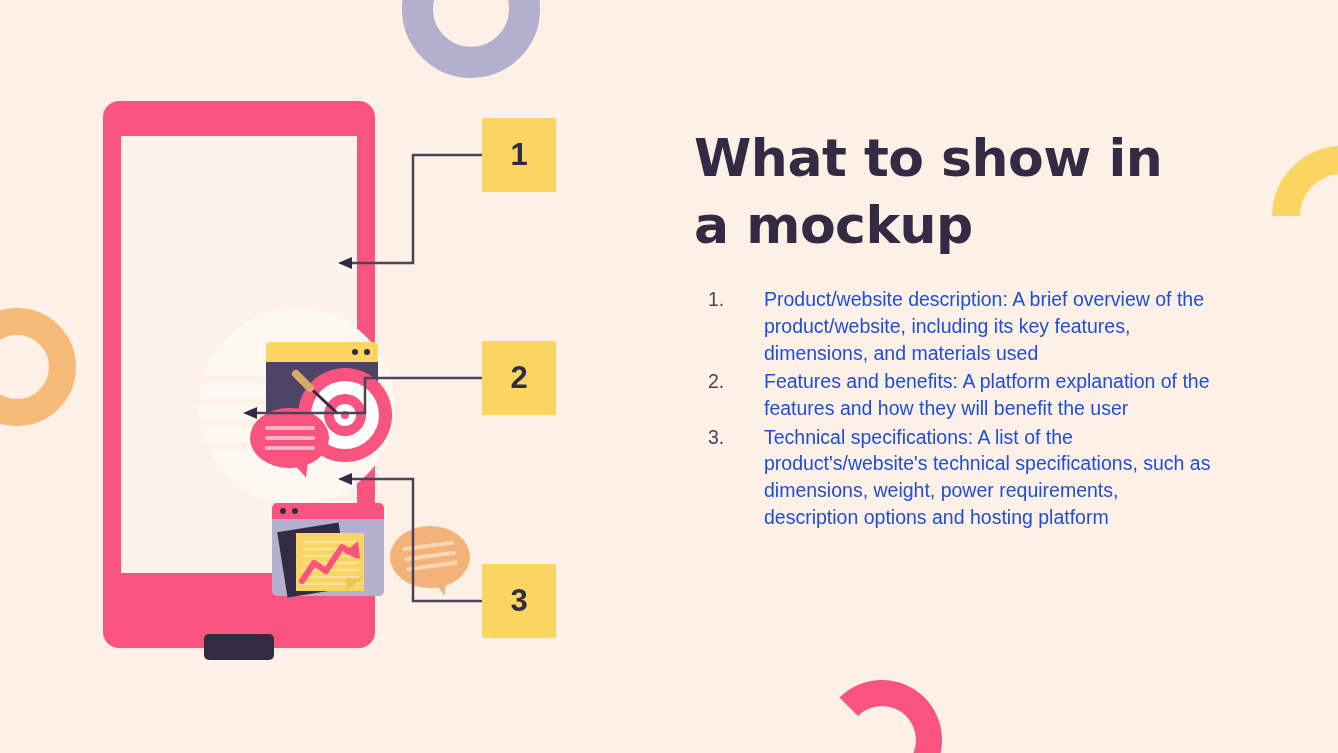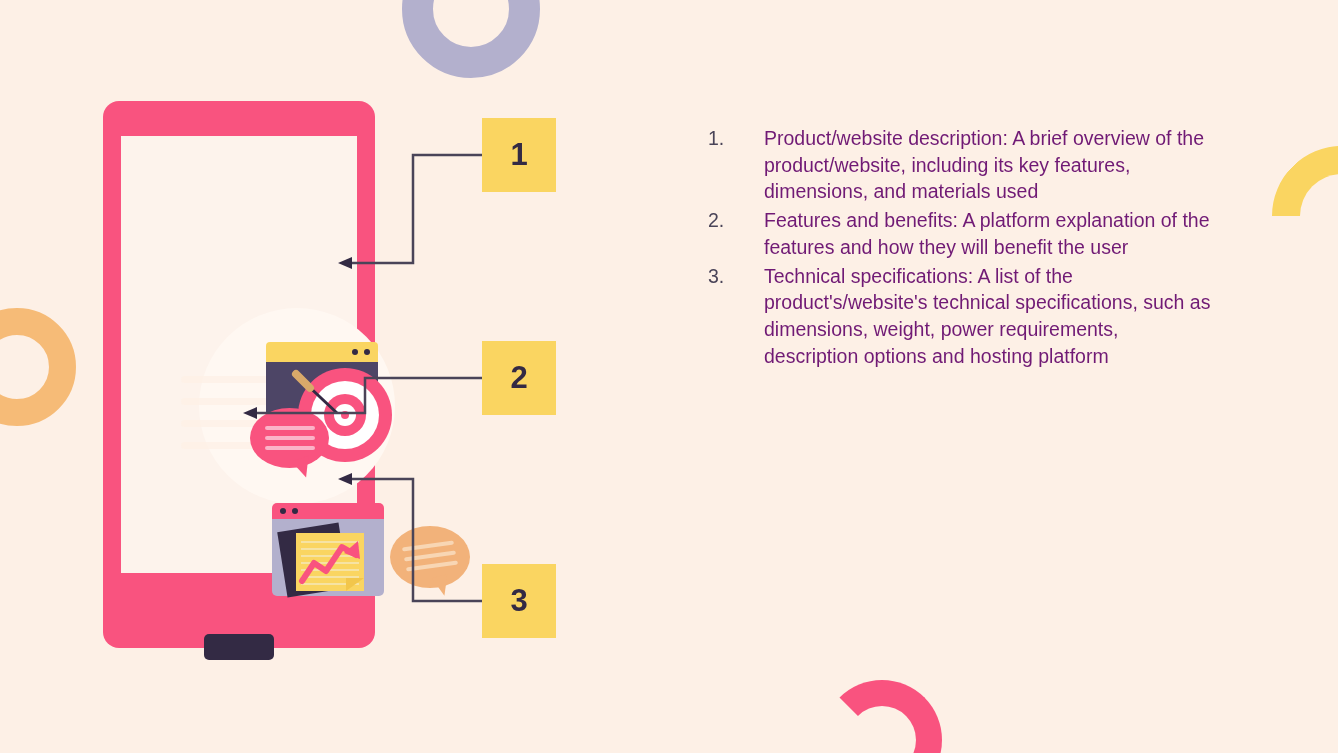--- a/index.html
+++ b/index.html
@@ -292,21 +292,21 @@
     line-height: 1.28;
     color: #332a44;
     letter-spacing: -0.5px;
     margin: 0 0 28px 0;
   }
   ol.points {
     margin: 0;
     padding: 0 0 0 0;
     list-style: none;
     counter-reset: pt;
-    color: #701a75;
+    color: #1d4ed8;
     font-size: 19.5px;
     line-height: 1.37;
   }
   ol.points li {
     counter-increment: pt;
     position: relative;
     padding-left: 70px;
     margin-bottom: 2px;
   }
   ol.points li::before {
@@ -407,20 +407,21 @@
 
     <polyline points="482,601 413,601 413,479 348,479" fill="none" stroke="#4a4458" stroke-width="2.5"></polyline>
     <polygon points="338,479 352,473 352,485" fill="#332a44"></polygon>
   </svg>
 
   <div class="badge badge-1">1</div>
   <div class="badge badge-2">2</div>
   <div class="badge badge-3">3</div>
 
   <div class="content">
+    <h1 class="title">What to show in a mockup</h1>
     <ol class="points">
       <li>Product/website description: A brief overview of the product/website, including its key features, dimensions, and materials used</li>
       <li>Features and benefits: A platform explanation of the features and how they will benefit the user</li>
       <li>Technical specifications: A list of the product's/website's technical specifications, such as dimensions, weight, power requirements, description options and hosting platform</li>
     </ol>
   </div>
 
 </div>
 
 </body></html>

